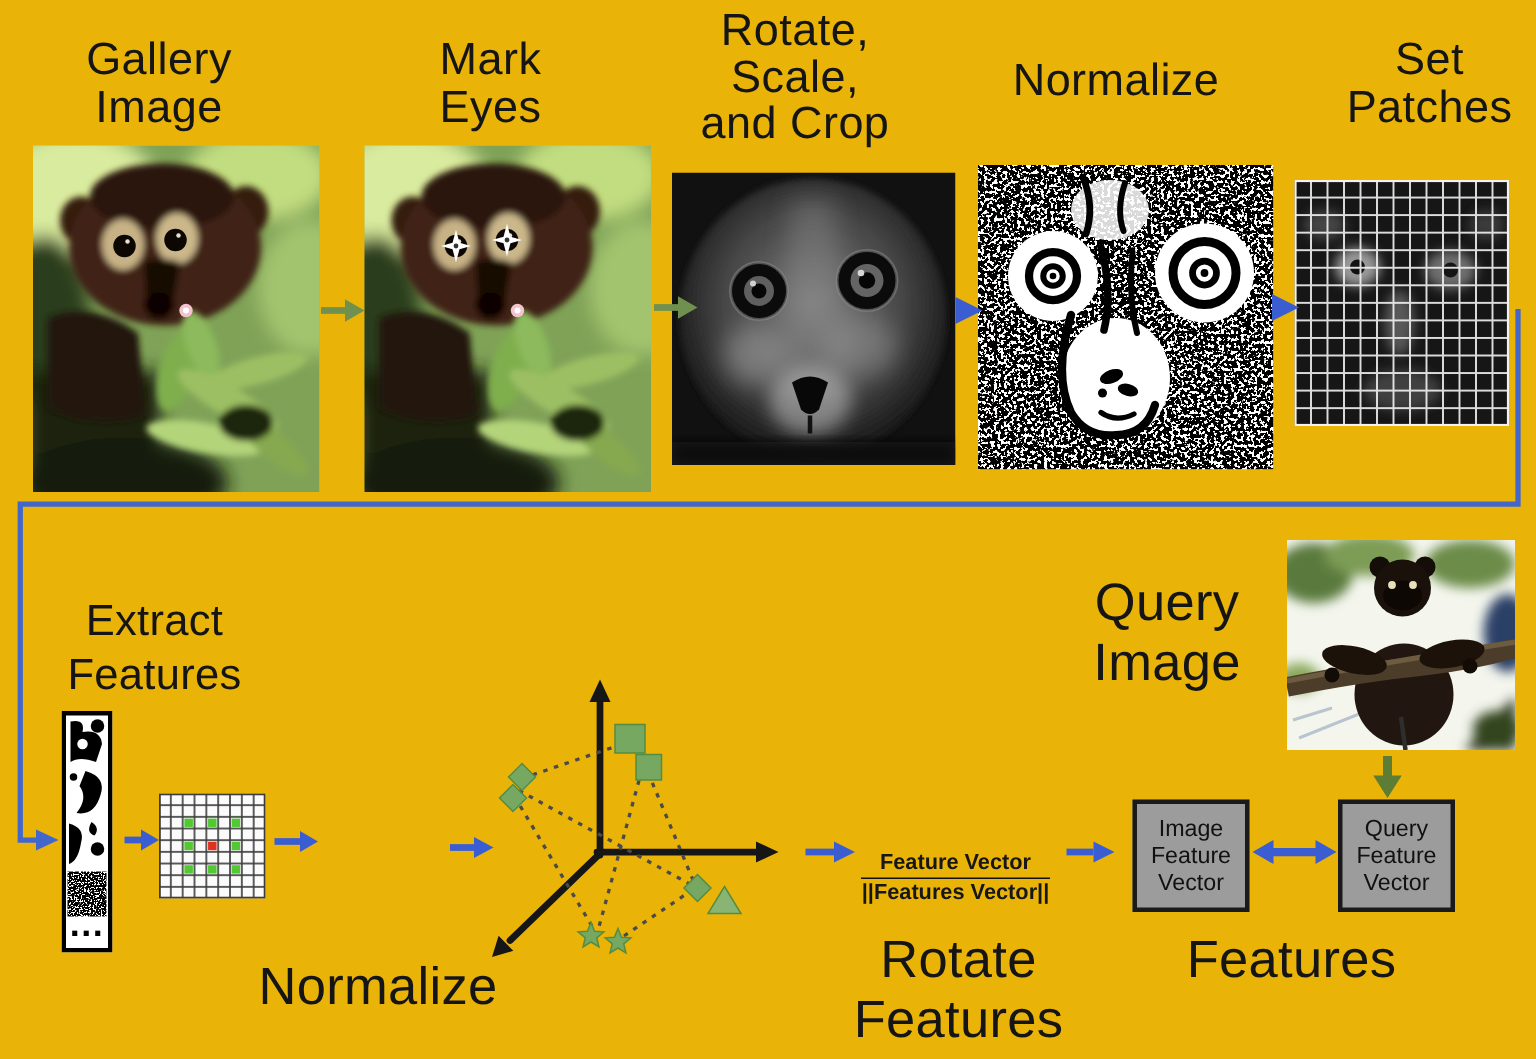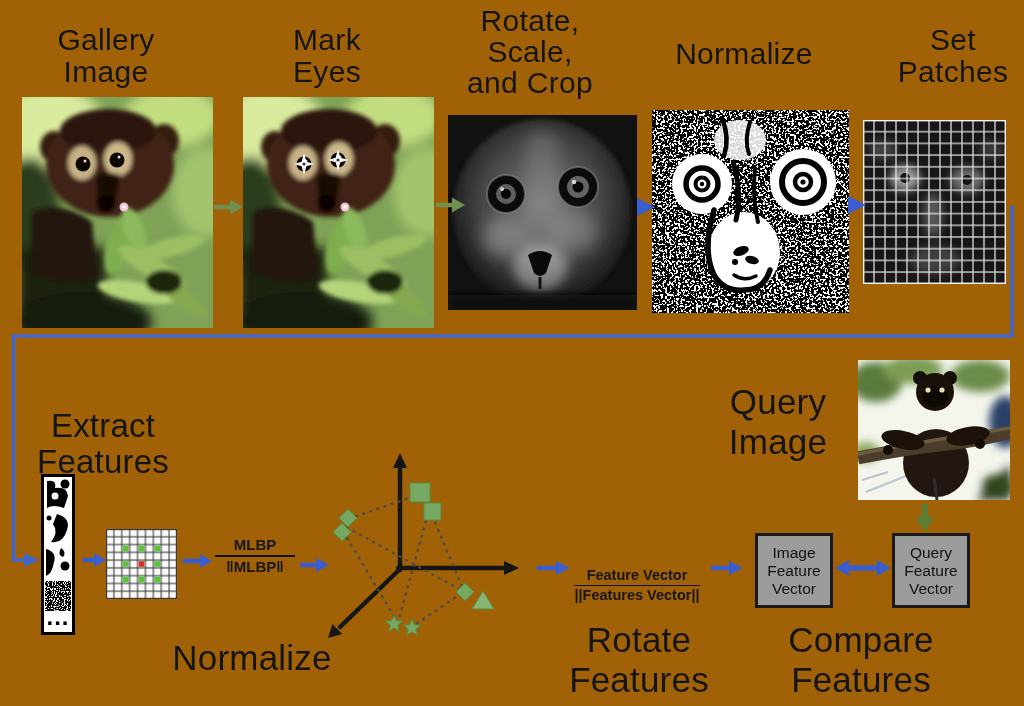--- a/index.html
+++ b/index.html
@@ -1,21 +1,21 @@
 <!DOCTYPE html>
 <html><head>
 <meta charset="utf-8">
 <style>
   html,body{margin:0;padding:0;background:#fff;}
-  #fig{position:relative;width:1024px;height:706px;background:#a16207;
+  #fig{position:relative;width:1024px;height:706px;background:#eab308;
        font-family:"Liberation Sans",sans-serif;color:#151515;overflow:hidden;}
   .lbl{position:absolute;text-align:center;color:#151515;}
   .toplbl{font-size:30px;line-height:32px;letter-spacing:.3px;font-weight:500;}
   .biglbl{font-size:35px;line-height:40px;letter-spacing:.2px;font-weight:500;}
-  .midlbl{font-size:33px;line-height:36px;letter-spacing:.2px;font-weight:500;margin-top:12px;}
+  .midlbl{font-size:29px;line-height:36px;letter-spacing:.2px;font-weight:500;}
   .photo{position:absolute;display:block;}
   .fv-box{position:absolute;width:78px;height:75px;background:#9c9c9c;border:3px solid #1a1a1a;
           box-sizing:border-box;display:flex;flex-direction:column;align-items:center;justify-content:center;
           font-size:15.5px;line-height:18px;color:#111;text-align:center;}
   .fraction{position:absolute;text-align:center;color:#171717;}
   .fraction .num{display:block;}
   .fraction .bar{display:block;border-top:2.5px solid #111;margin:1px auto 1px auto;}
   .mlbp{font-weight:bold;font-size:15px;line-height:18px;width:88px;}
   .fvfrac{font-weight:600;font-size:14.5px;line-height:17px;width:140px;margin-top:24px;}
   .ellipsis{position:absolute;font-weight:bold;font-size:24px;letter-spacing:1px;line-height:10px;
@@ -237,42 +237,36 @@
         <rect x="48.4" y="32.2" width="5.7" height="5.6"></rect>
       <rect x="16.9" y="47.8" width="5.7" height="5.6"></rect>
         <rect x="32.7" y="47.8" width="5.7" height="5.6"></rect>
         <rect x="48.4" y="47.8" width="5.7" height="5.6"></rect>
     </g>
     <rect x="32.7" y="32.2" width="5.7" height="5.6" fill="#e03020"></rect>
     <rect width="71" height="70" fill="url(#mlbpCell)"></rect>
     <rect x="0.6" y="0.6" width="69.8" height="68.8" fill="none" stroke="#3c3c3c" stroke-width="1.2"></rect>
   </svg>
 
-  <div class="fraction mlbp" style="left:211px;top:536px;">
-    <span class="num">MLBP</span>
-    <span class="bar" style="width:80px;"></span>
-    <span class="num">‖MLBP‖</span>
-  </div>
 
   <div class="lbl biglbl" style="left:152px;top:638px;width:200px;">
     <div>Normalize</div>
   </div>
 
   <div class="fraction fvfrac" style="left:567px;top:543px;">
     <span class="num">Feature Vector</span>
     <span class="bar" style="width:126px;border-top-width:1.8px;"></span>
     <span class="num">||Features Vector||</span>
   </div>
 
   <div class="lbl biglbl" style="left:539px;top:620px;width:200px;">
     <div>Rotate</div>
     <div>Features</div>
   </div>
   <div class="lbl biglbl" style="left:761px;top:620px;width:200px;">
-    <div>Compare</div>
     <div>Features</div>
   </div>
 
   <div class="fv-box" style="left:755px;top:533px;">
     <div>Image</div>
     <div>Feature</div>
     <div>Vector</div>
   </div>
   <div class="fv-box" style="left:892px;top:533px;">
     <div>Query</div>

